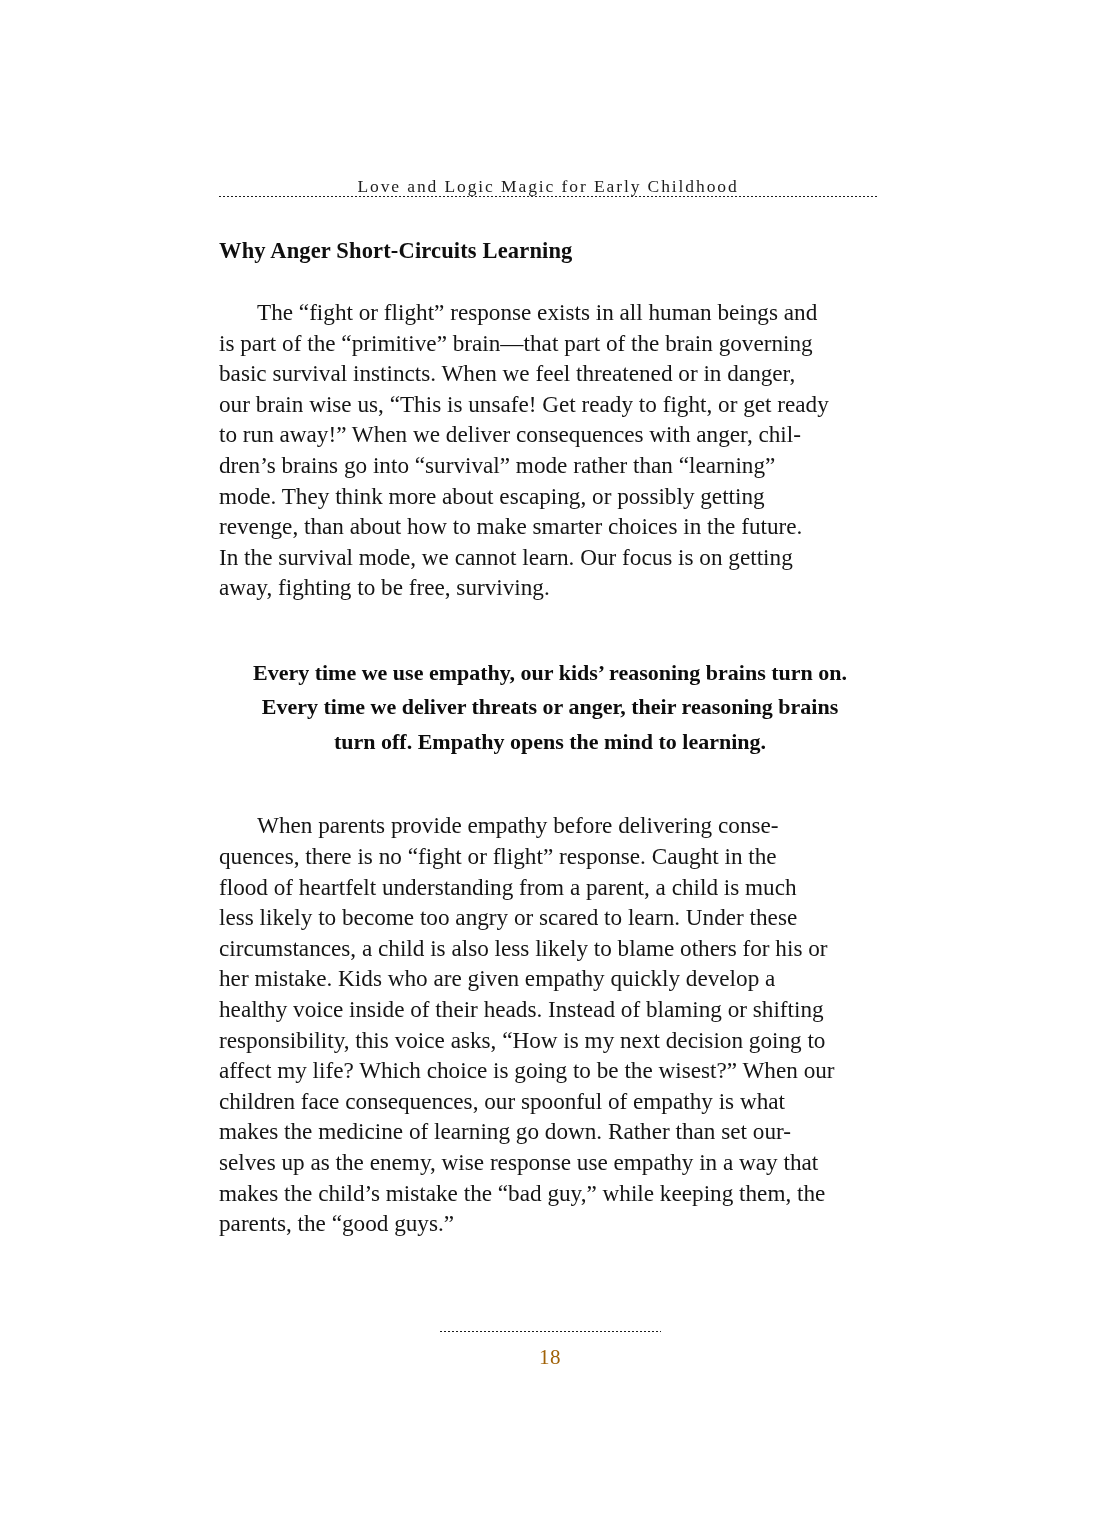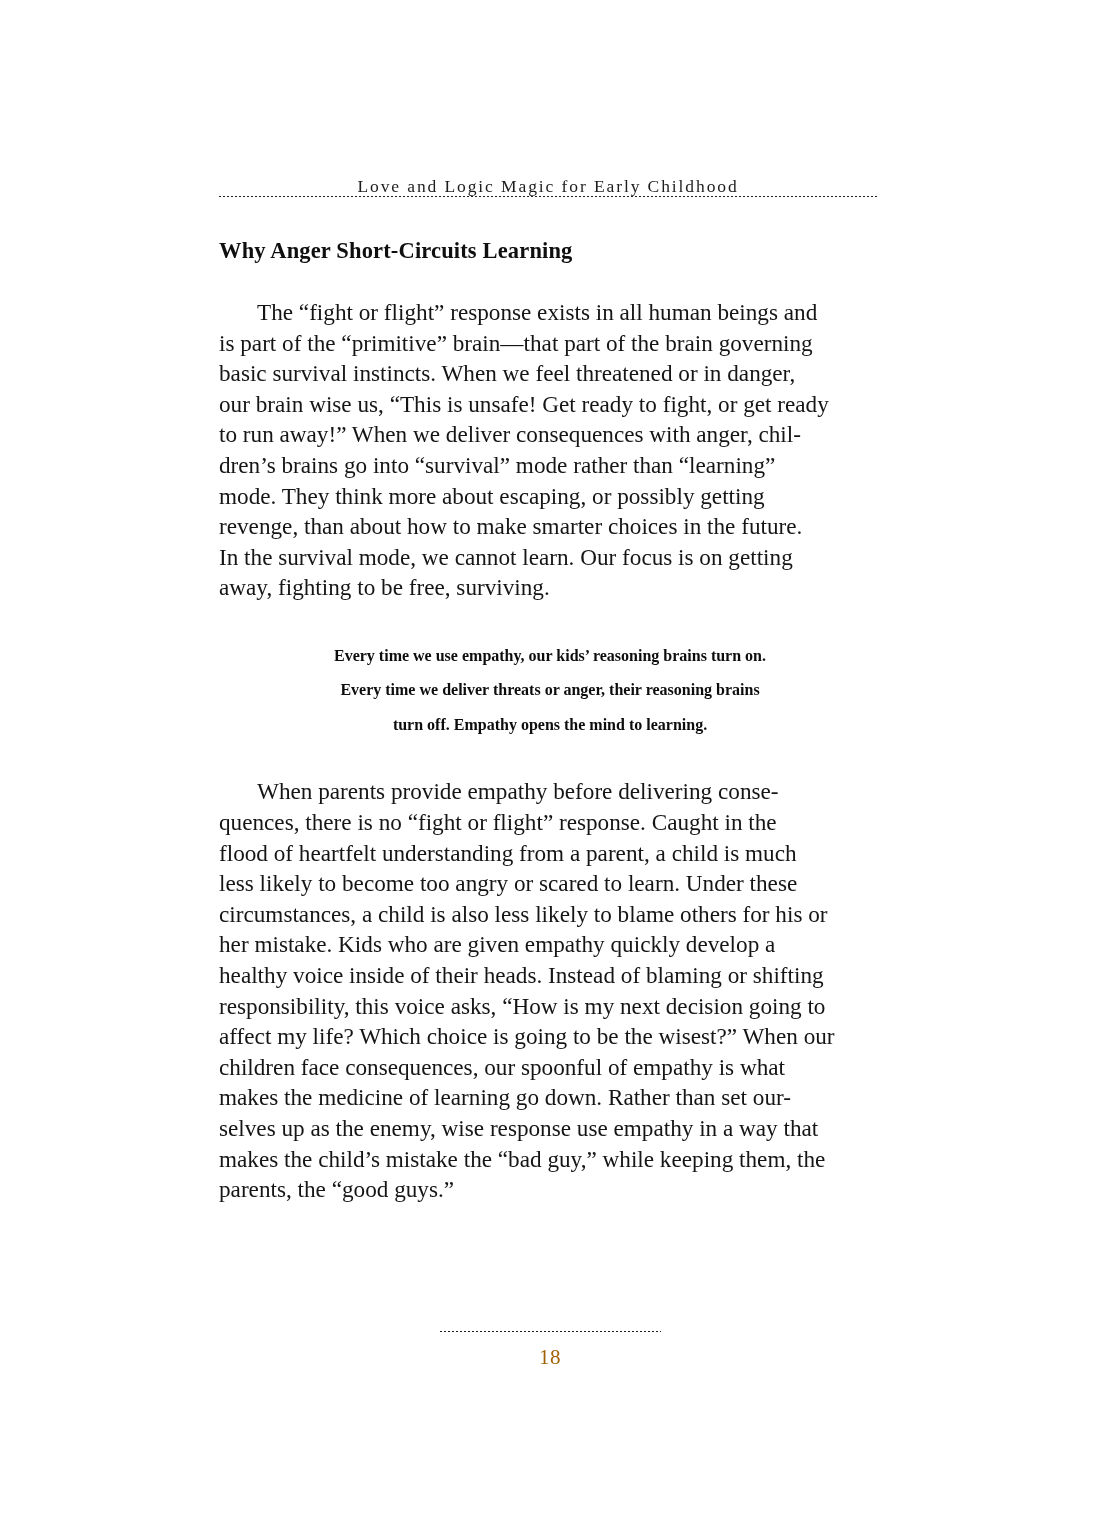--- a/index.html
+++ b/index.html
@@ -77,26 +77,26 @@
     white-space: pre;
   }
   .para .line.indent {
     text-indent: 38px;
   }
 
   .gap-after-para-1 { height: 36px; }
   .gap-after-quote  { height: 34px; }
 
   .pullquote {
-    font-size: 16px;
+    font-size: 22px;
     font-weight: bold;
     line-height: 34.5px;
     text-align: center;
     color: #0d0d0d;
-    margin: 0;
+    margin: 17px;
   }
   .pullquote .line {
     display: block;
     white-space: pre;
   }
 
   
   .footer {
     position: absolute;
     left: 0;

